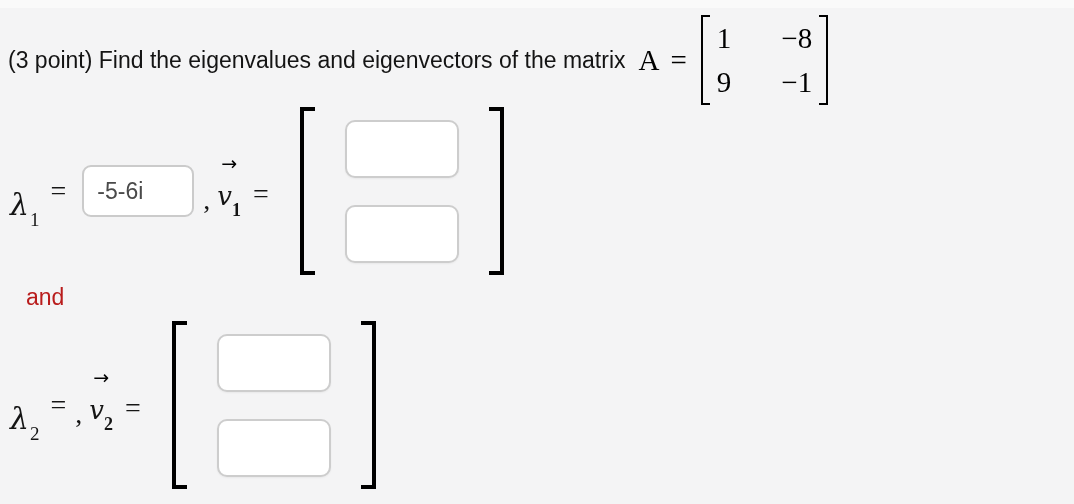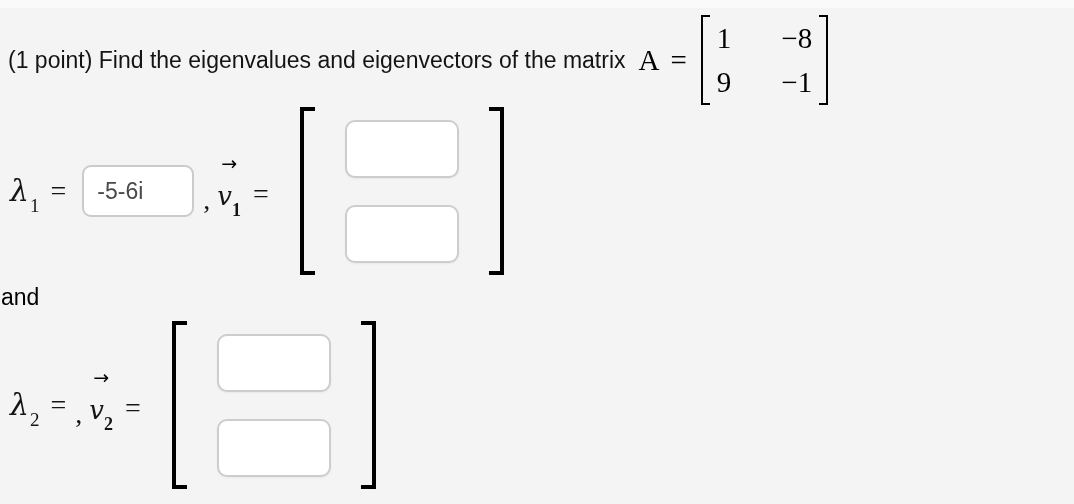--- a/index.html
+++ b/index.html
@@ -39,21 +39,21 @@
 
   
   .answer-row {
     position:absolute; left:10px; height:168px;
     display:flex; align-items:center;
   }
   .row-1 { top:107px; }
   .row-2 { top:321px; }
 
   .lambda { font-family:"DejaVu Serif","Liberation Serif",serif;
-            font-style:italic; font-size:30px; position:relative; top:2px; }
+            font-style:italic; font-size:30px; position:relative; top:16px; }
   .lambda sub { font-style:normal; font-size:19px; position:relative; top:4px; left:1px;
                 font-family:"Liberation Serif",serif; }
   .eq { font-family:"Liberation Serif","DejaVu Serif",serif; font-size:28px; margin-left:12px; }
 
   .eigenvalue-input {
     margin-left:16px;
     width:112px; height:52px;
     border:2px solid #cbcbcb; border-radius:9px;
     background:#fff; outline:none;
     font-family:"Liberation Sans",sans-serif;
@@ -82,29 +82,29 @@
   }
   .vec-input {
     width:114px; height:58px;
     border:2px solid #cdcdcd; border-radius:10px;
     background:#fff; outline:none;
     box-shadow:0 1px 2px rgba(0,0,0,0.05);
     font-family:"Liberation Sans",sans-serif;
     font-size:22px; color:#4a4a4a; padding:0 10px;
   }
 
-  .connector { position:absolute; left:1px; top:284px; font-size:23px; color:#000000; }
+  .connector { position:absolute; left:26px; top:284px; font-size:23px; color:#b91c1c; }
 </style>
 </head>
 <body>
 
 <div class="top-strip"></div>
 
 <div class="prompt-line">
-  <span class="prompt-text">(1 point) Find the eigenvalues and eigenvectors of the matrix</span>
+  <span class="prompt-text">(3 point) Find the eigenvalues and eigenvectors of the matrix</span>
   <span class="math-serif matrix-name">A</span>
   <span class="math-serif matrix-eq">=</span>
   <span class="matrix">
     <span class="mb-left"></span>
     <span class="mgrid">
       <span class="mcell">1</span>
       <span class="mcell">−8</span>
       <span class="mcell">9</span>
       <span class="mcell">−1</span>
     </span>

